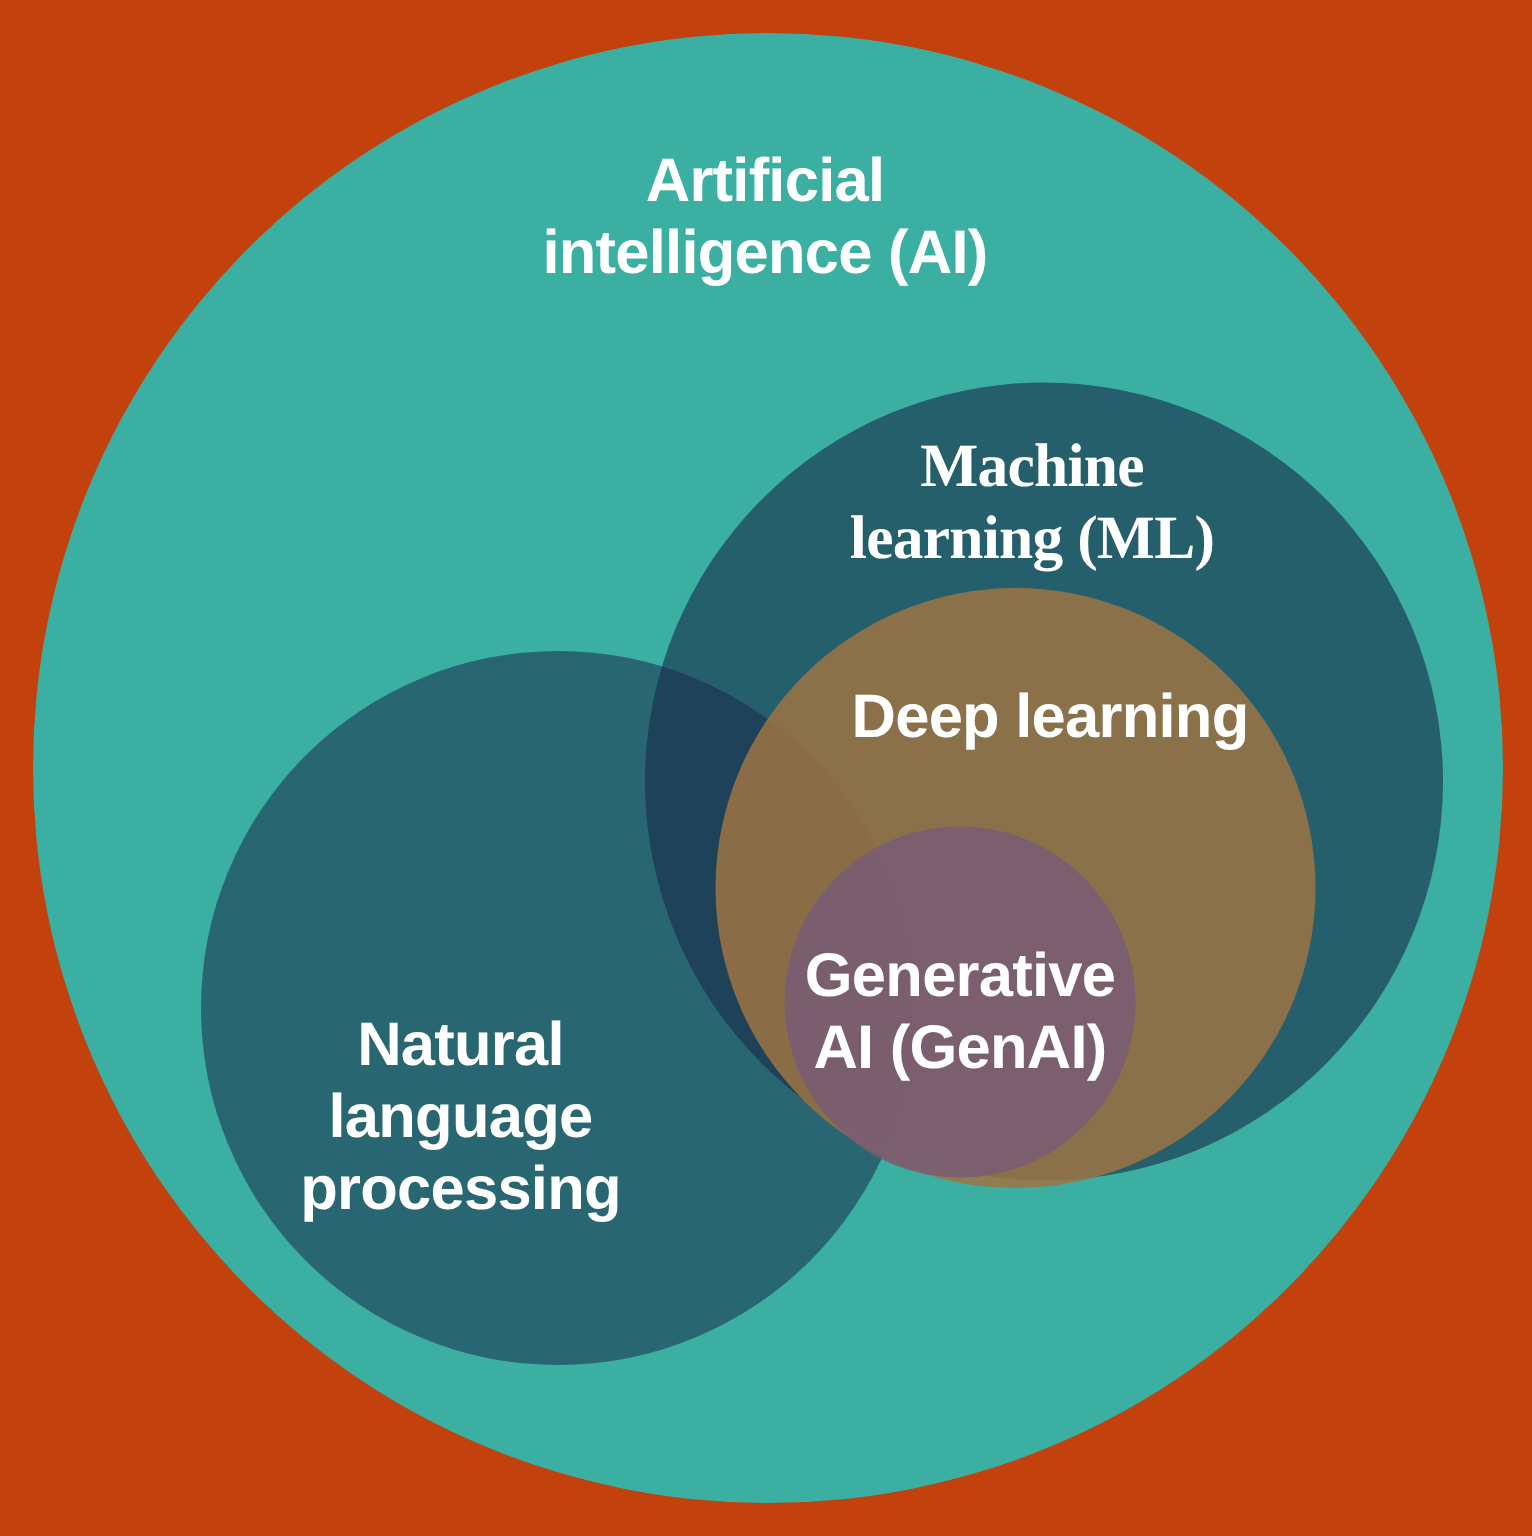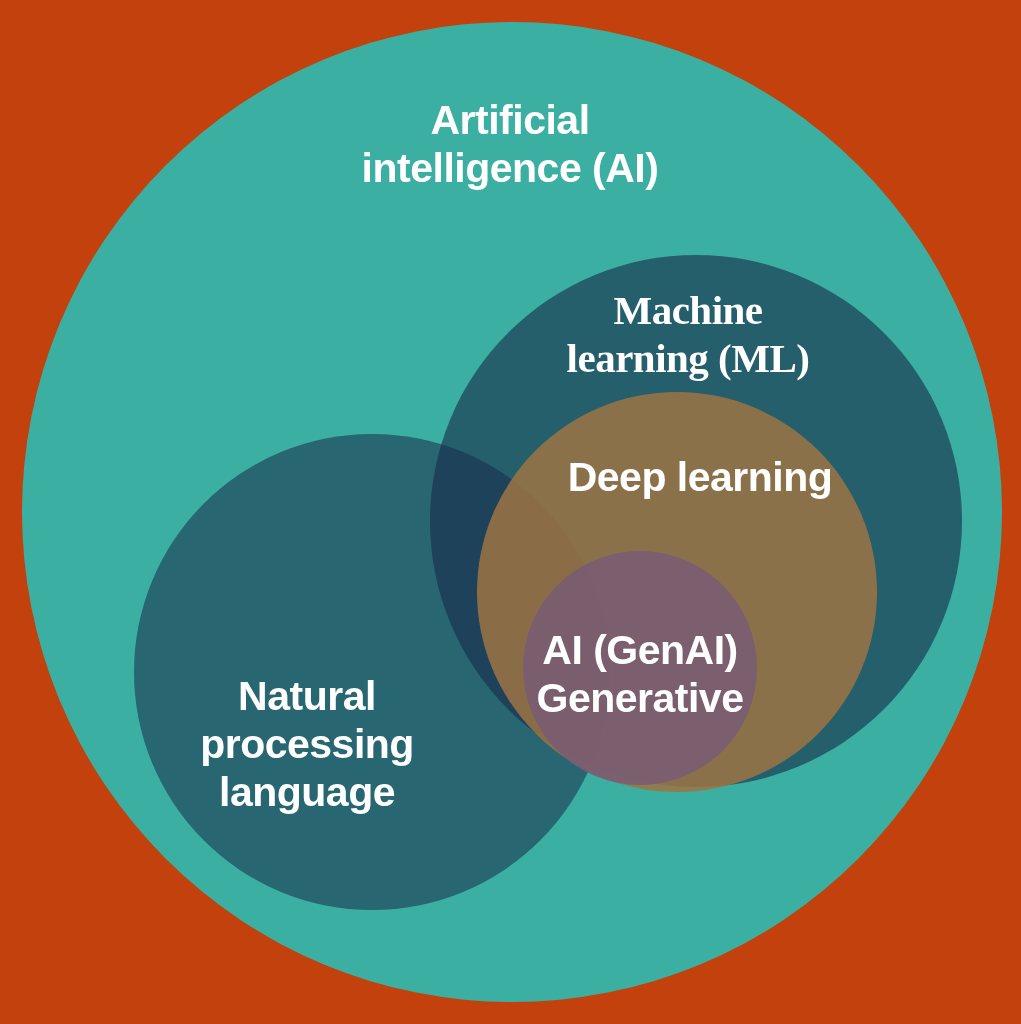--- a/index.html
+++ b/index.html
@@ -59,23 +59,23 @@
   <div class="label l-ml">
     <span class="line">Machine</span>
     <span class="line">learning (ML)</span>
   </div>
 
   <div class="label l-dl">
     <span class="line">Deep learning</span>
   </div>
 
   <div class="label l-genai">
+    <span class="line">Generative</span>
     <span class="line">AI (GenAI)</span>
-    <span class="line">Generative</span>
   </div>
 
   <div class="label l-nlp">
     <span class="line">Natural</span>
+    <span class="line">language</span>
     <span class="line">processing</span>
-    <span class="line">language</span>
   </div>
 
 </div>
 
 </body></html>

